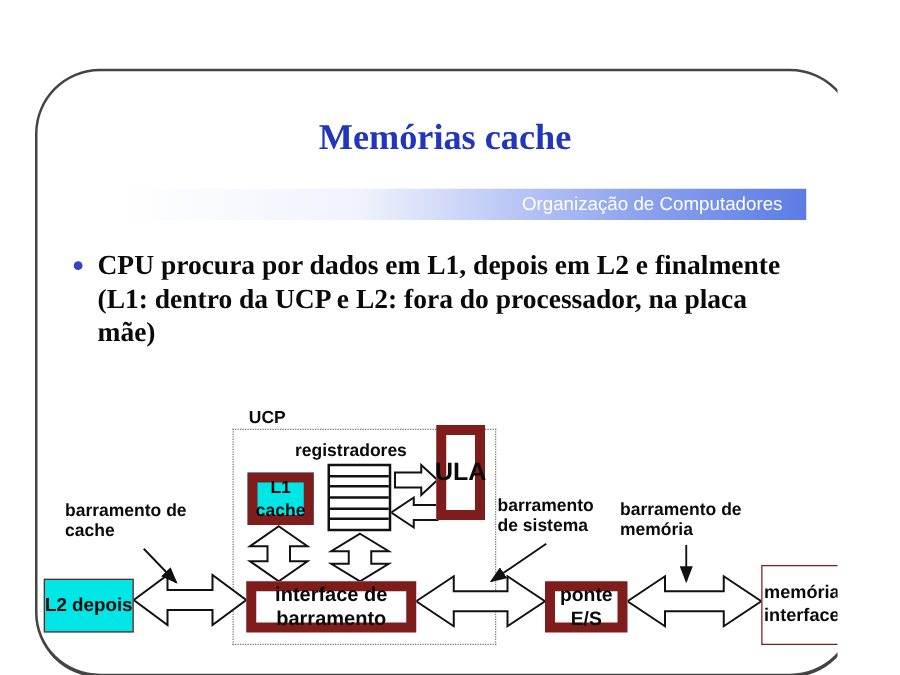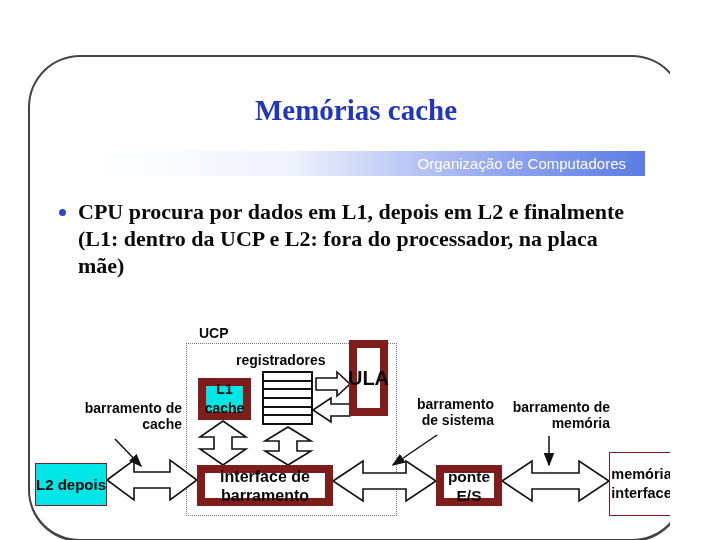--- a/index.html
+++ b/index.html
@@ -38,21 +38,21 @@
   .arrows{left:0;top:0;width:720px;height:540px;}
   .blockarrow{fill:#fff;stroke:#111;stroke-width:1.6;stroke-linejoin:miter;}
   .thinline{stroke:#111;stroke-width:1.5;fill:none;}
   .ucp-box{
     left:186px;top:315px;width:211px;height:173px;
     border:1px dotted #777;background:transparent;
   }
   .lbl{font-weight:bold;font-size:14px;color:#0a0a0a;line-height:16px;}
   .ucp-lbl{left:199px;top:297px;}
   .reg-lbl{left:236px;top:324px;}
-  .buslbl{text-align:right;}
+  .buslbl{text-align:left;}
   .cache-bus-lbl{left:52px;top:372px;width:130px;}
   .sys-bus-lbl{left:398px;top:368px;width:96px;}
   .mem-bus-lbl{left:496px;top:371px;width:114px;}
   .box{
     border:8px solid #7f1d1d;background:#fff;color:#0a0a0a;
     display:flex;flex-direction:column;align-items:center;justify-content:center;
     font-weight:bold;text-align:right;
   }
   .cyan{background:var(--cache-cyan,#00e5e5);}
   .l1{left:198px;top:350px;width:53px;height:42px;font-size:14px;line-height:19px;}

